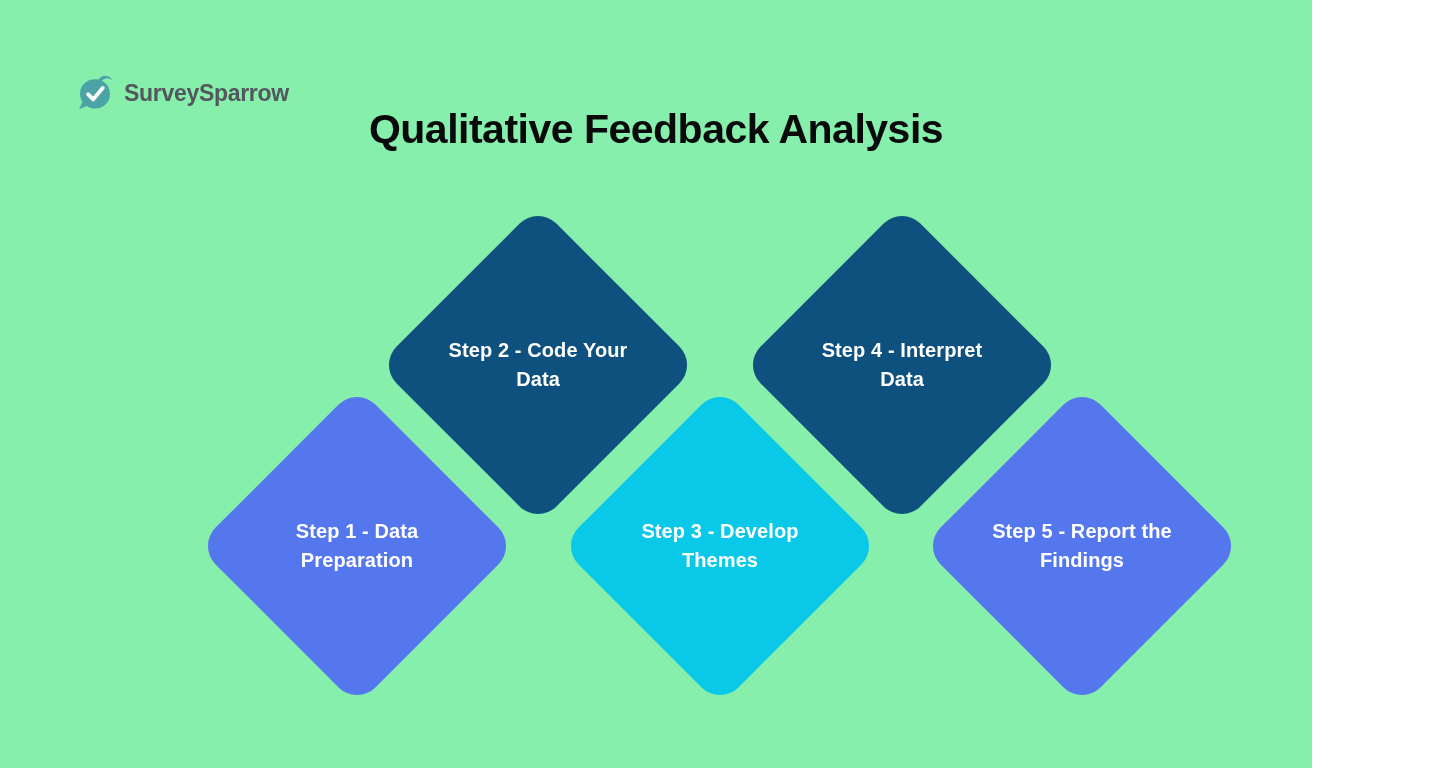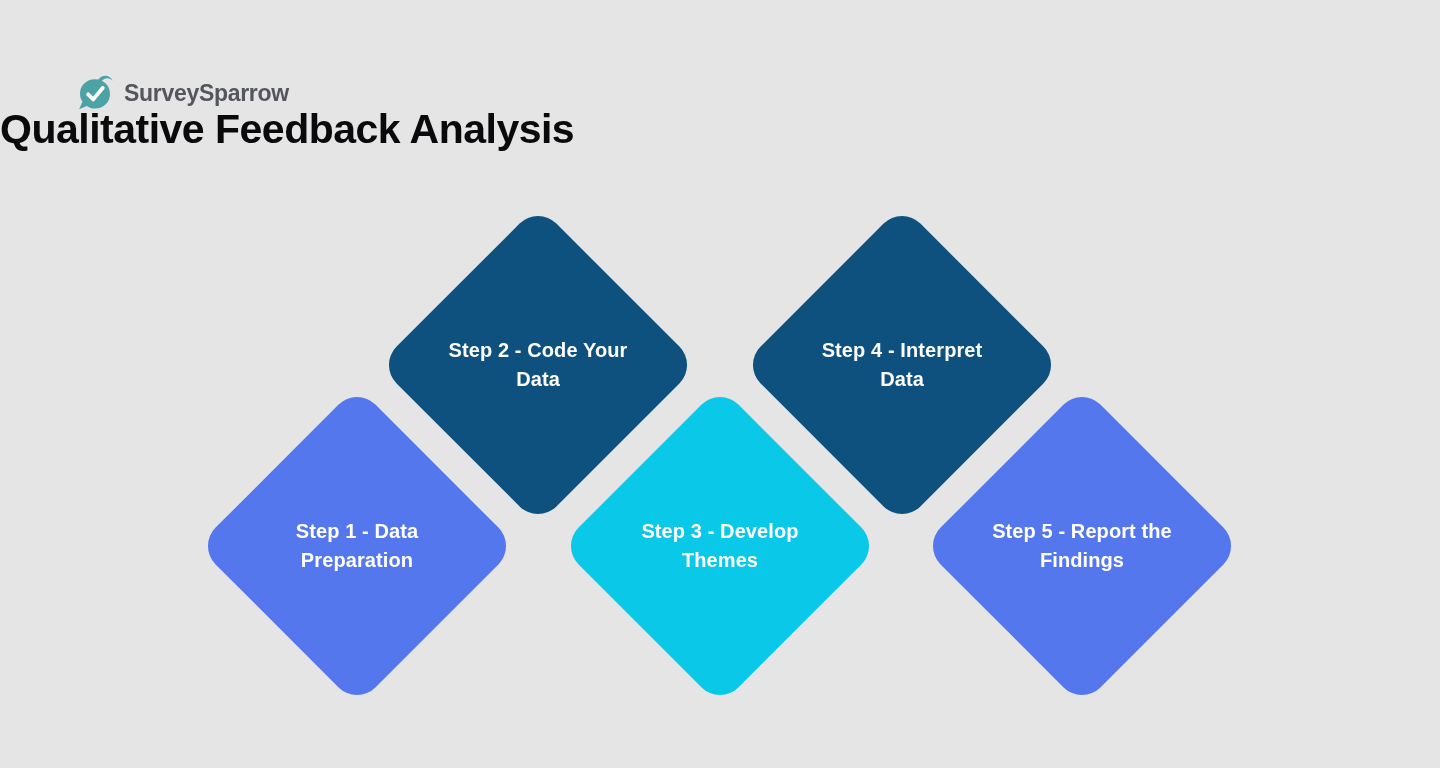--- a/index.html
+++ b/index.html
@@ -2,23 +2,23 @@
 <html><head>
 <meta charset="utf-8">
 <style>
   html, body {
     margin: 0;
     padding: 0;
     font-family: "Liberation Sans", "DejaVu Sans", sans-serif;
   }
   #canvas {
     position: relative;
-    width: 1440px;
+    width: 1312px;
     height: 768px;
-    background: #e5e5e5;
+    background: #86efac;
     overflow: hidden;
   }
 
   
   .logo {
     position: absolute;
     left: 75px;
     top: 73px;
     display: flex;
     align-items: center;
@@ -36,21 +36,21 @@
     color: #54565e;
   }
 
   
   .page-title {
     position: absolute;
     top: 106px;
     left: 0;
     width: 100%;
     margin: 0;
-    text-align: left;
+    text-align: center;
     font-size: 41px;
     font-weight: 800;
     letter-spacing: -0.5px;
     color: #0a0a0c;
   }
 
   
   .diamond {
     position: absolute;
     width: 226px;

